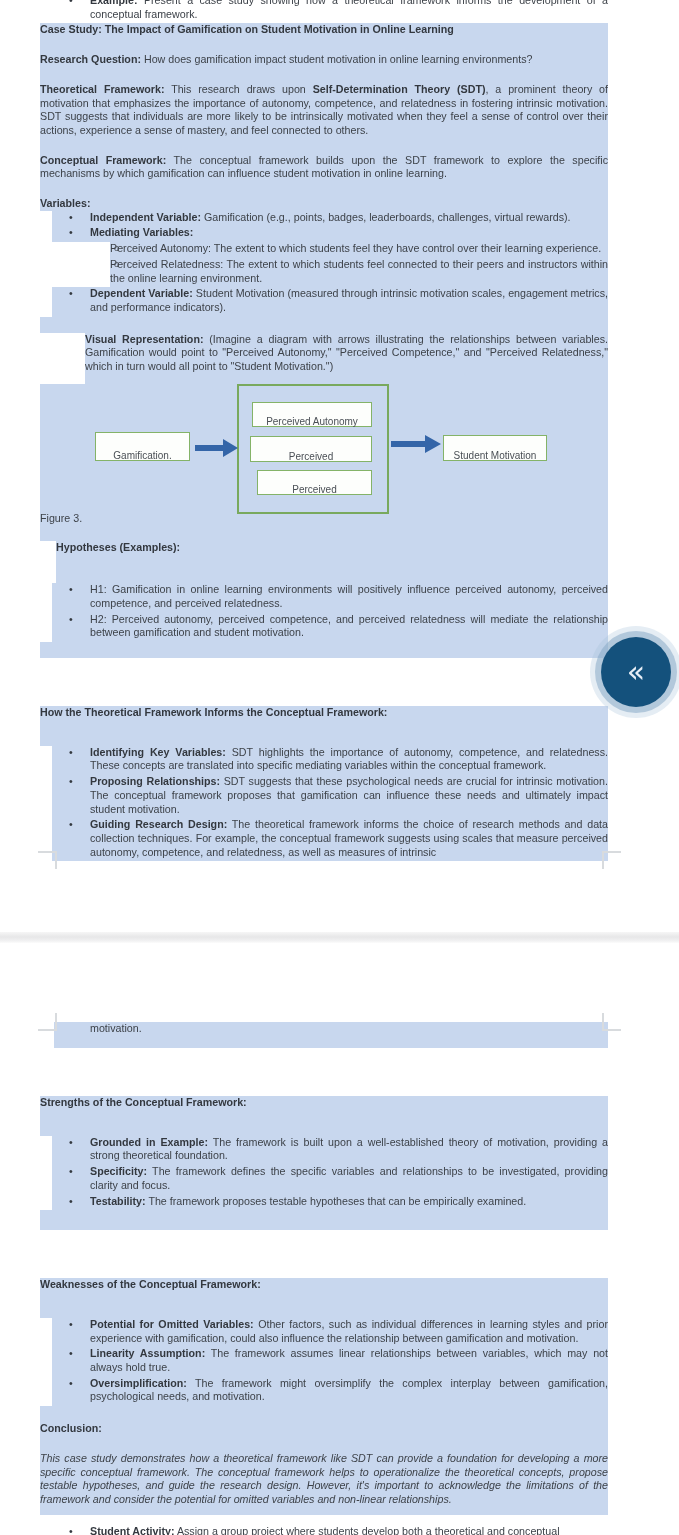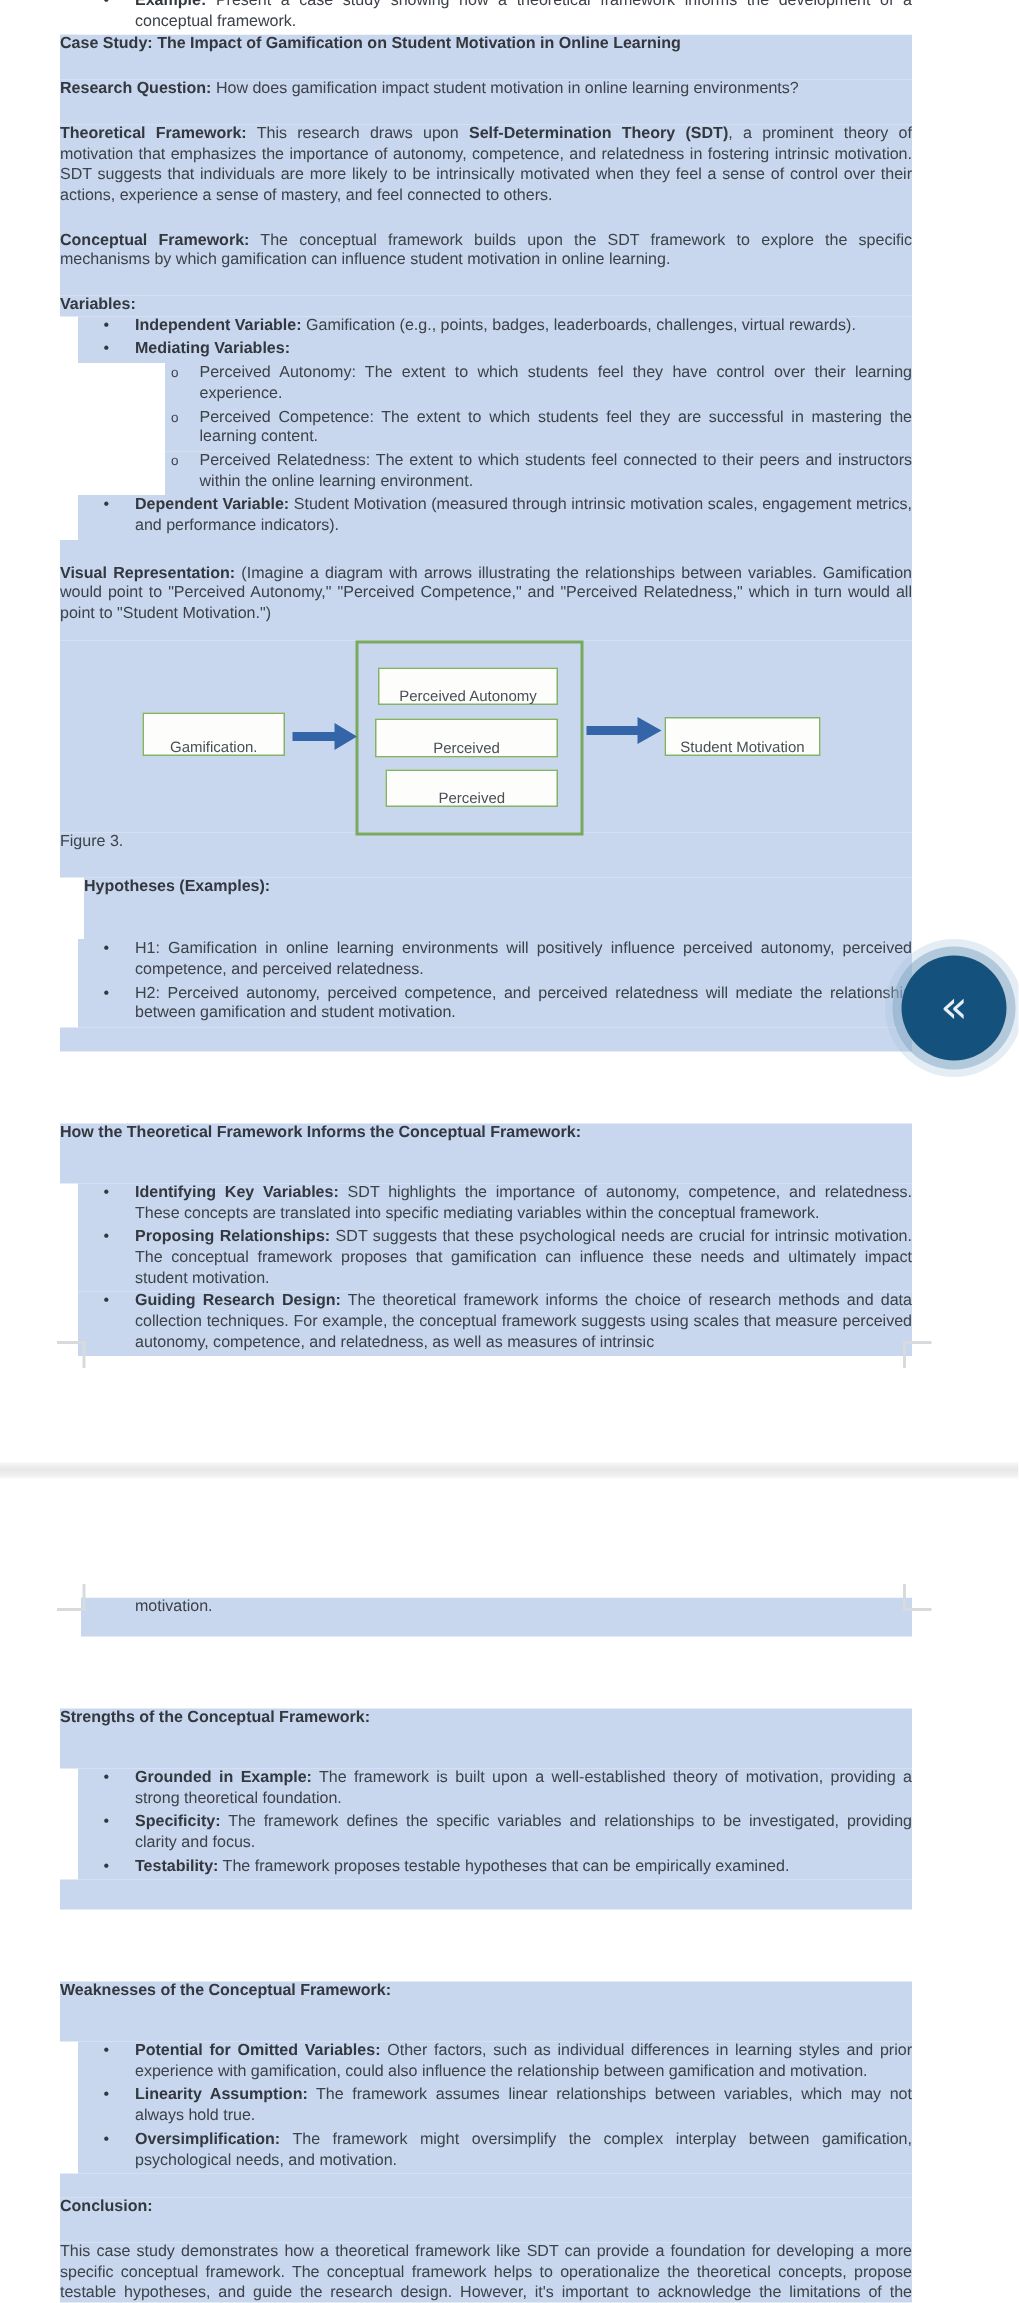--- a/index.html
+++ b/index.html
@@ -8,29 +8,29 @@
     background:#ffffff;
     font-family:"Liberation Sans",sans-serif;
     color:#3d4249;
     font-size:10.7px;line-height:13.7px;
   }
   .doc{position:absolute;top:-6px;left:0;width:679px;}
   .col{margin-left:40px;width:568px;}
   .jtext{text-align:justify;}
   .b{font-weight:bold;color:#33383f;}
   .hl{background:#c8d7ee;}
-  .pad8{padding-bottom:8px;}  .pad10{padding-bottom:10px;} .pad16{padding-bottom:16px;} .pad26{padding-bottom:26px;margin-top:48px;}
+  .pad8{padding-bottom:8px;font-style:italic;}  .pad10{padding-bottom:10px;margin-left:45px;} .pad16{padding-bottom:16px;} .pad26{padding-bottom:26px;margin-top:48px;}
   .pad28{padding-bottom:28px;margin-left:16px;}
   .gap{height:16px;}
   
   .li{position:relative;}
   .li.l1{margin-left:12px;padding-left:38px;padding-bottom:2px;}
   .li.l1 .marker{position:absolute;left:17px;top:0;}
   .li.l1 .marker::before{content:"\2022";color:#33383f;}
-  .li.l2{margin-left:70px;padding-left:23px;padding-bottom:2px;}
+  .li.l2{margin-left:70px;padding-bottom:2px;}
   .li.l2 .marker{position:absolute;left:4px;top:0;font-size:9px;}
   .li.l2 .marker::before{content:"o";color:#3d4249;}
   .cont-line{margin-left:14px;padding-left:36px;padding-bottom:12px;}
   
   .diagram{position:relative;height:128px;}
   .dbox{position:absolute;background:#fdfefc;border:1.5px solid #84b368;
         display:flex;align-items:flex-end;justify-content:center;
         font-size:10px;line-height:9px;color:#4a4f55;text-align:center;}
   .outerbox{position:absolute;left:197px;top:0;width:148px;height:126px;
         border:2px solid #79a95d;background:transparent;}
@@ -88,24 +88,20 @@
       <div class="li l1 hl jtext">
         <span class="marker"></span>
         <span class="b">Mediating Variables:</span><span></span>
       </div>
       <div class="li l2 hl jtext">
         <span class="marker"></span>
         <span>Perceived Autonomy: The extent to which students feel they have control over their learning experience.</span>
       </div>
       <div class="li l2 hl jtext">
         <span class="marker"></span>
-        <span>Perceived Competence: The extent to which students feel they are successful in mastering the learning content.</span>
-      </div>
-      <div class="li l2 hl jtext">
-        <span class="marker"></span>
         <span>Perceived Relatedness: The extent to which students feel connected to their peers and instructors within the online learning environment.</span>
       </div>
       <div class="li l1 hl jtext">
         <span class="marker"></span>
         <span class="b">Dependent Variable:</span><span> Student Motivation (measured through intrinsic motivation scales, engagement metrics, and performance indicators).</span>
       </div>
 
       <div class="hl gap"></div>
 
       <div class="hl jtext pad10">

